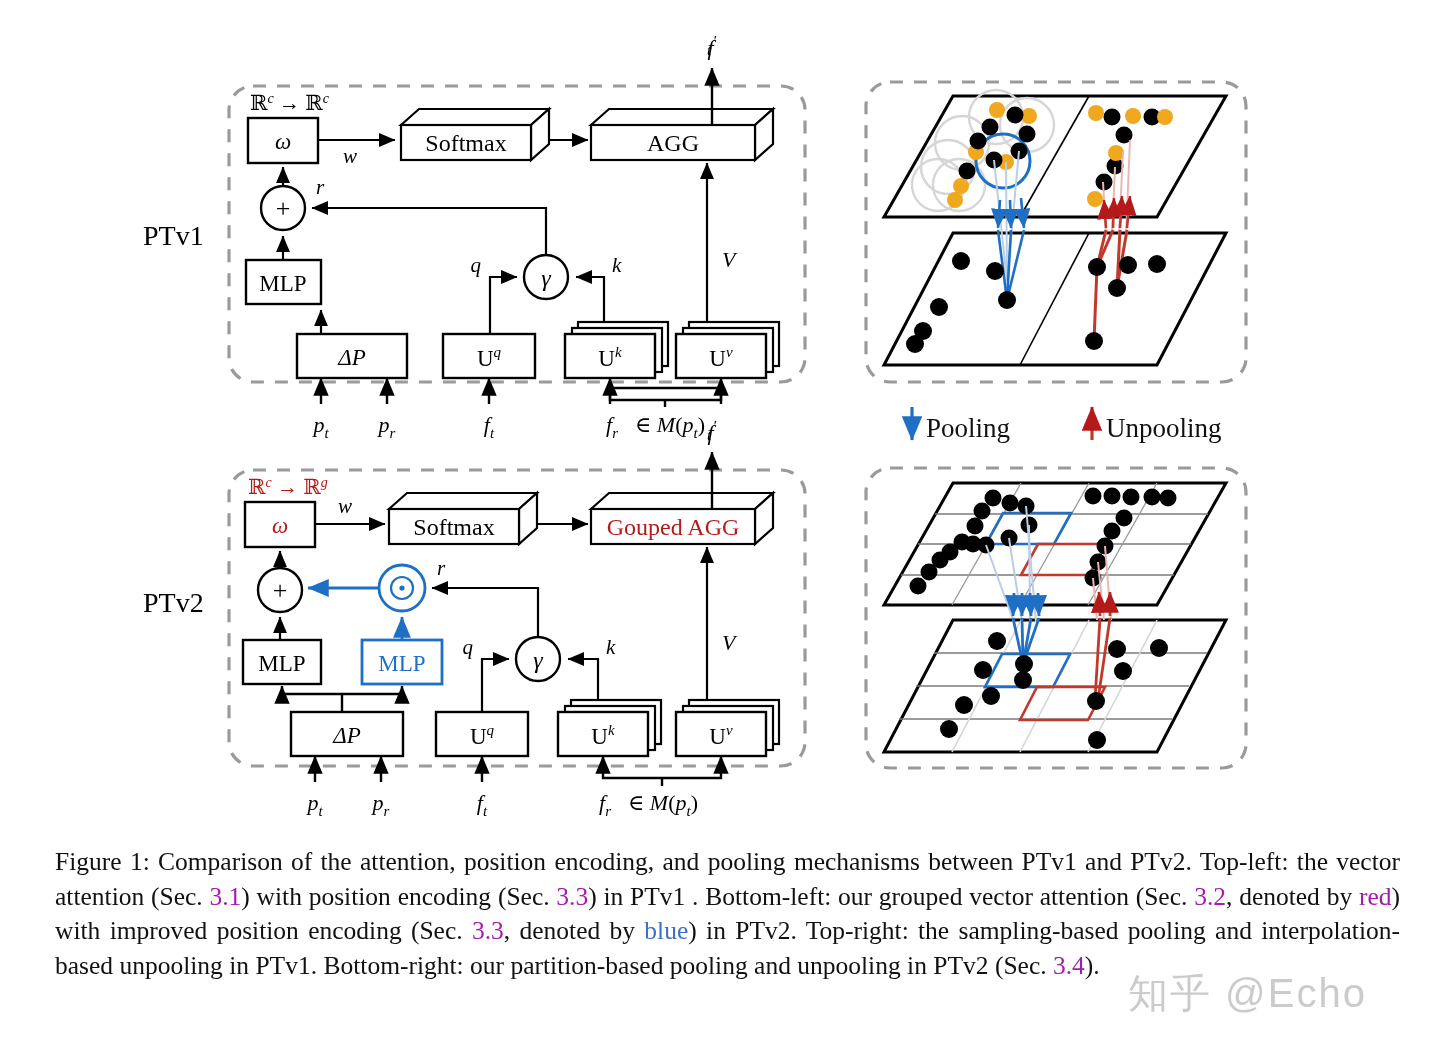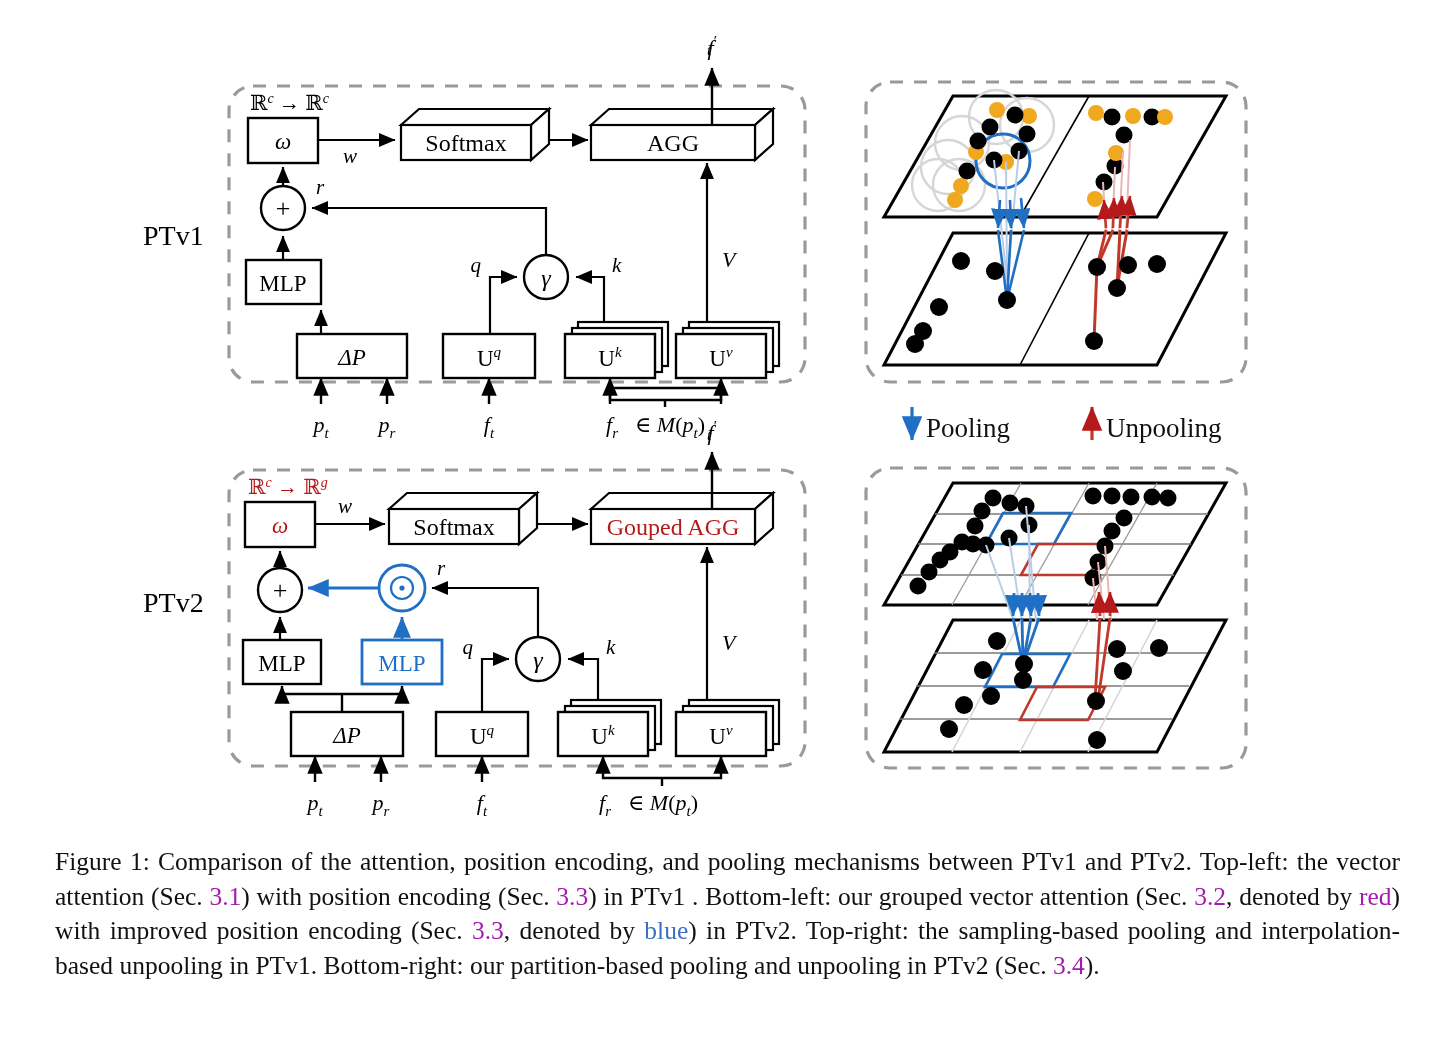--- a/index.html
+++ b/index.html
@@ -464,14 +464,15 @@
       <circle cx="1123" cy="671" r="9"></circle>
       <circle cx="1096" cy="701" r="9"></circle>
       <circle cx="1097" cy="740" r="9"></circle>
     </g>
   </g>
 
 </svg>
 
 <div class="cap" id="caption"><span>Figure 1: Comparison of the attention, position encoding, and pooling mechanisms between PTv1 and PTv2. Top-left: the vector attention (Sec. </span><span class="red">3.1</span><span>) with position encoding (Sec. </span><span class="red">3.3</span><span>) in PTv1 . Bottom-left: our grouped vector attention (Sec. </span><span class="red">3.2</span><span>, denoted by </span><span class="red">red</span><span>) with improved position encoding (Sec. </span><span class="red">3.3</span><span>, denoted by </span><span class="blue">blue</span><span>) in PTv2. Top-right: the sampling-based pooling and interpolation-based unpooling in PTv1. Bottom-right: our partition-based pooling and unpooling in PTv2 (Sec. </span><span class="red">3.4</span><span>).</span></div>
 
+<div class="wm">知乎 @Echo</div>
 
 </div>
 
 </body></html>

